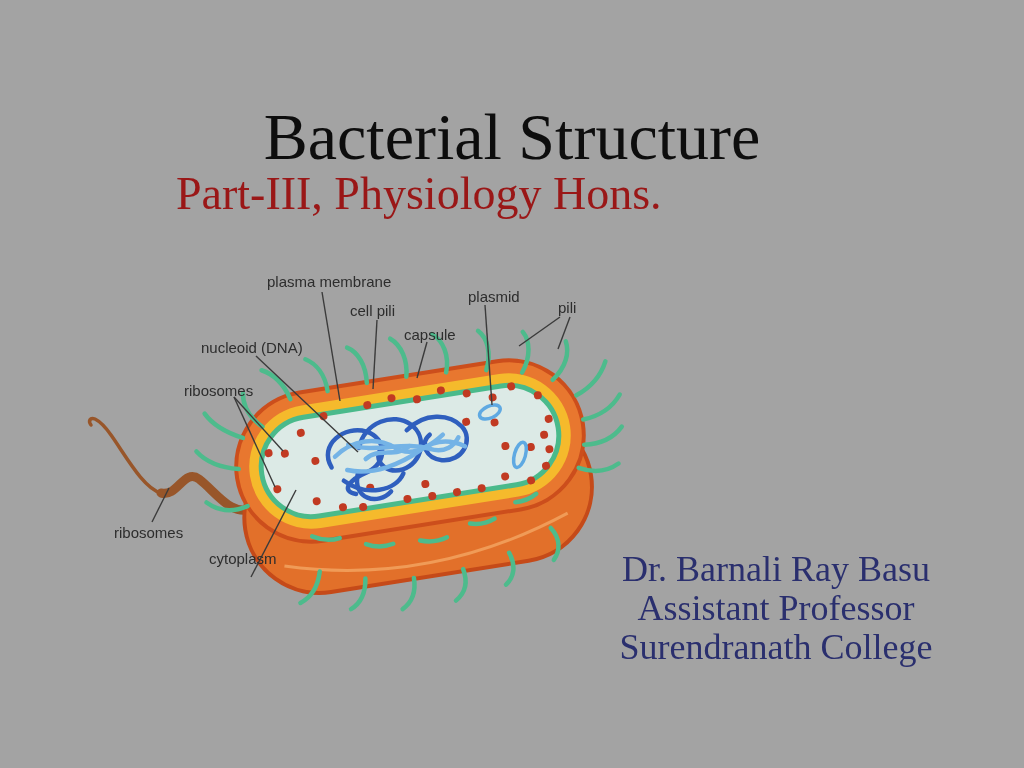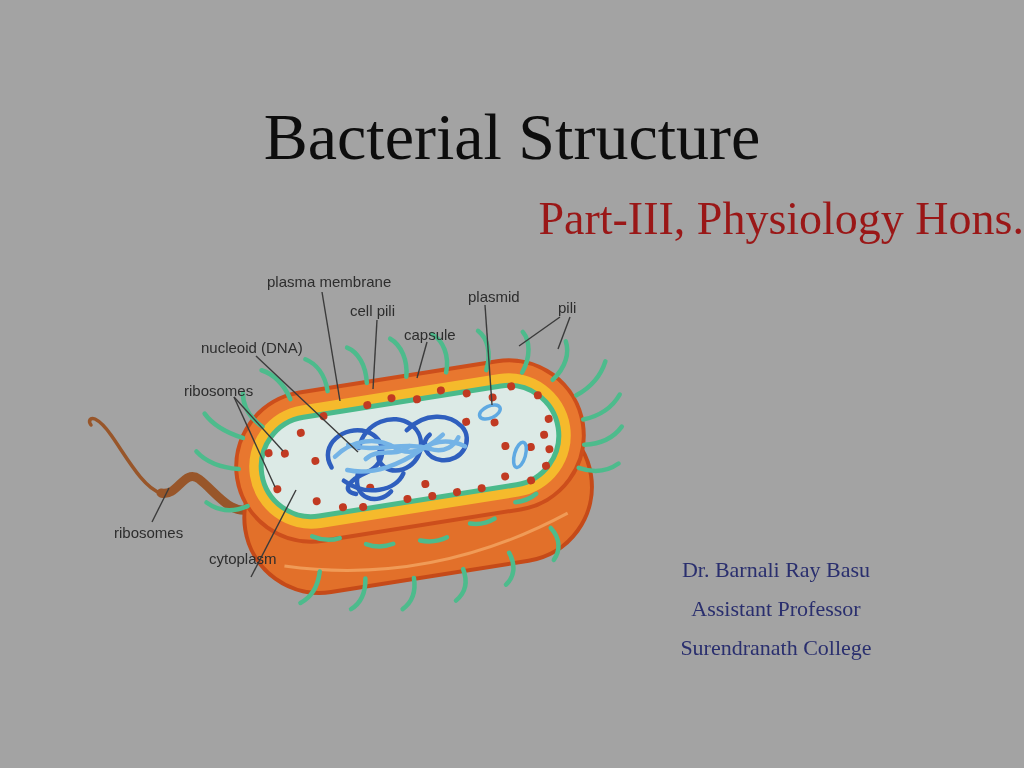--- a/index.html
+++ b/index.html
@@ -1,24 +1,24 @@
 <!DOCTYPE html>
 <html><head>
 <meta charset="utf-8">
 <style>
   html,body{margin:0;padding:0;background:#fff;}
   .slide{position:relative;width:1024px;height:768px;background:#a3a3a3;overflow:hidden;
          font-family:"Liberation Sans",sans-serif;}
   .title{position:absolute;left:0;top:99px;width:1024px;margin:0;text-align:center;
          font-family:"Liberation Serif",serif;font-weight:400;font-size:66px;color:#0d0d0d;
          letter-spacing:0px;}
-  .subtitle{position:absolute;left:176px;top:192px;width:848px;margin:0;text-align:right;
+  .subtitle{position:absolute;left:176px;top:167px;width:848px;margin:0;text-align:left;
          font-family:"Liberation Serif",serif;font-weight:400;font-size:46px;color:#9a1717;}
   .credits{position:absolute;left:566px;top:550px;width:420px;text-align:center;
-         font-family:"Liberation Serif",serif;font-size:22px;line-height:39px;color:#2a2f6e;}
+         font-family:"Liberation Serif",serif;font-size:36px;line-height:39px;color:#2a2f6e;}
   .art{position:absolute;left:0;top:0;width:1024px;height:768px;}
   .dlabel{position:absolute;font-size:15px;color:#2d2d2d;white-space:nowrap;line-height:18px;}
 </style>
 </head>
 <body>
 
 <div class="slide">
 
   <h1 class="title">Bacterial Structure</h1>
   <h2 class="subtitle">Part-III, Physiology Hons.</h2>

